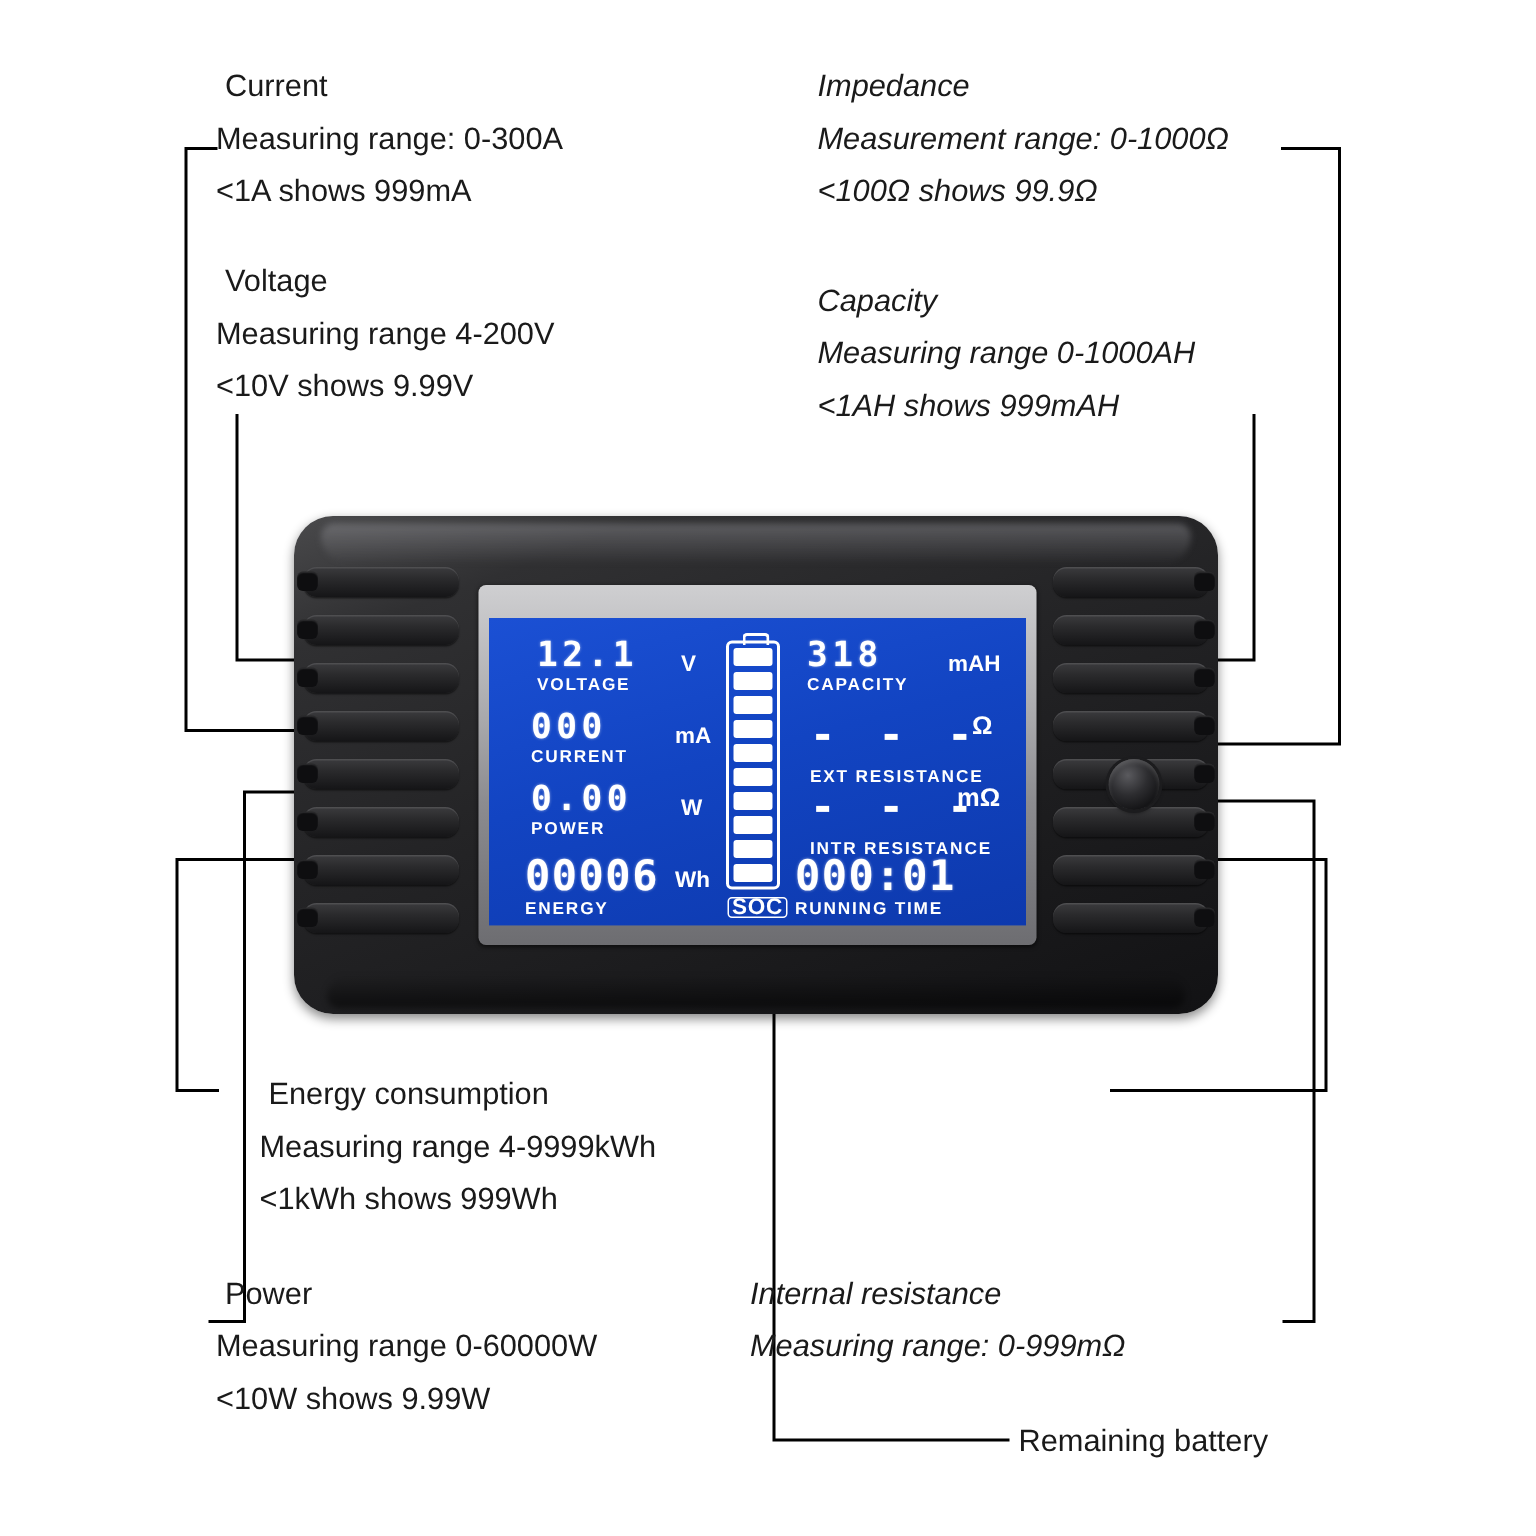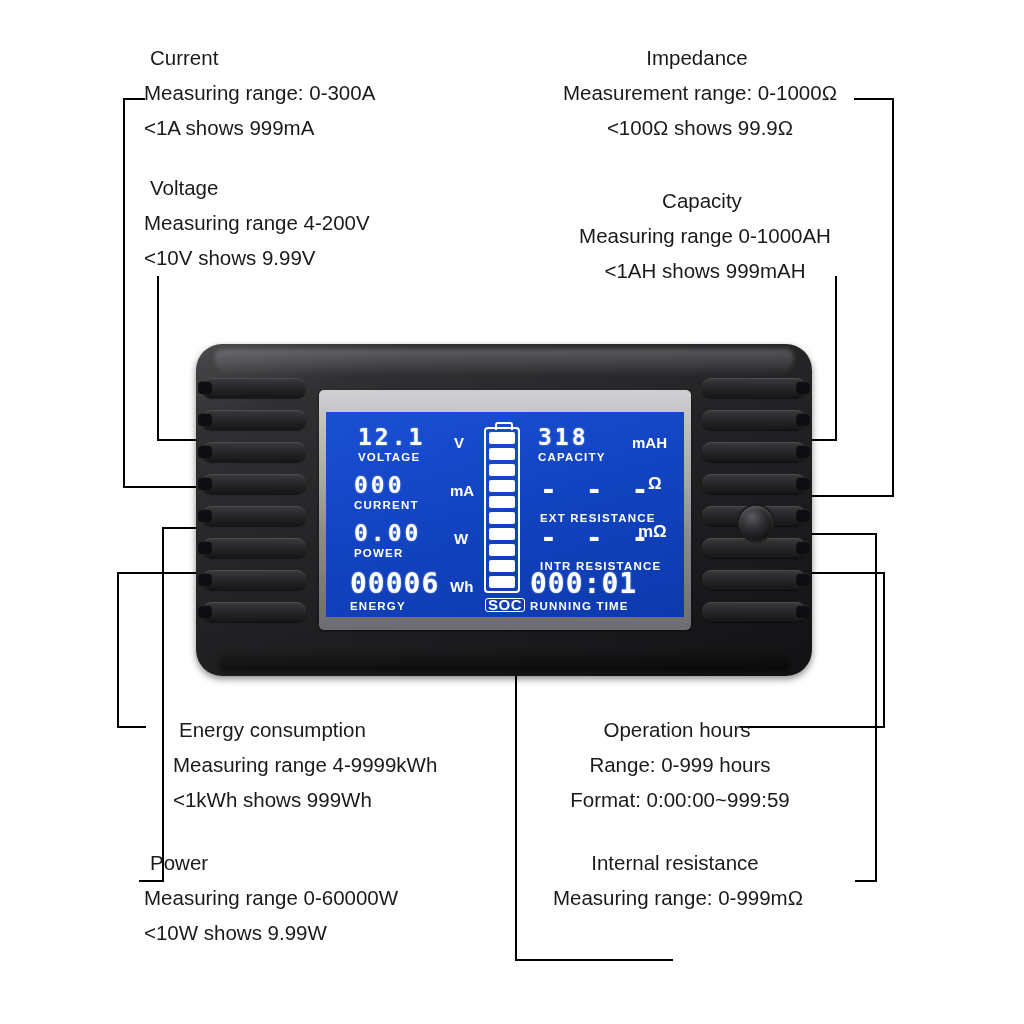--- a/index.html
+++ b/index.html
@@ -28,21 +28,21 @@
   .ann {
     position: absolute;
     color: #1a1a1a;
     font-size: 20.5px;
     line-height: 35px;
     white-space: nowrap;
   }
   .ann .hd { display: block; }
   .ann .ln { display: block; }
   .ann.left  { text-align: left; }
-  .ann.right { text-align: center; }
+  .ann.right { text-align: left; font-style: italic; }
 
   
   .ann.left .hd { padding-left: 6px; }
   .ann.right .hd { padding-right: 6px; }
 
   
   #device {
     position: absolute;
     left: 196px;
     top: 344px;
@@ -302,31 +302,29 @@
     <span class="ln">Measuring range 4-9999kWh</span>
     <span class="ln">&lt;1kWh shows 999Wh</span>
   </div>
 
   <div class="ann left" style="left:144px; top:845px;">
     <span class="hd">Power</span>
     <span class="ln">Measuring range 0-60000W</span>
     <span class="ln">&lt;10W shows 9.99W</span>
   </div>
 
-  <div class="ann right" style="left:500px; width:360px; top:712px;">
-    <span class="hd">Operation hours</span>
-    <span class="ln">Range: 0-999 hours</span>
-    <span class="ln">Format: 0:00:00~999:59</span>
-  </div>
 
   <div class="ann right" style="left:500px; width:356px; top:845px;">
     <span class="hd">Internal resistance</span>
     <span class="ln">Measuring range: 0-999mΩ</span>
   </div>
 
+  <div class="ann left" style="left:679px; top:943px;">
+    <span class="ln">Remaining battery</span>
+  </div>
 
   <div id="device">
     <div class="shell"></div>
     <div class="shell-top-hl"></div>
     <div class="shell-bot-sh"></div>
 
     <div class="ribs l">
       <div class="rib" style="top:0px"></div>
       <div class="rib" style="top:32px"></div>
       <div class="rib" style="top:64px"></div>

